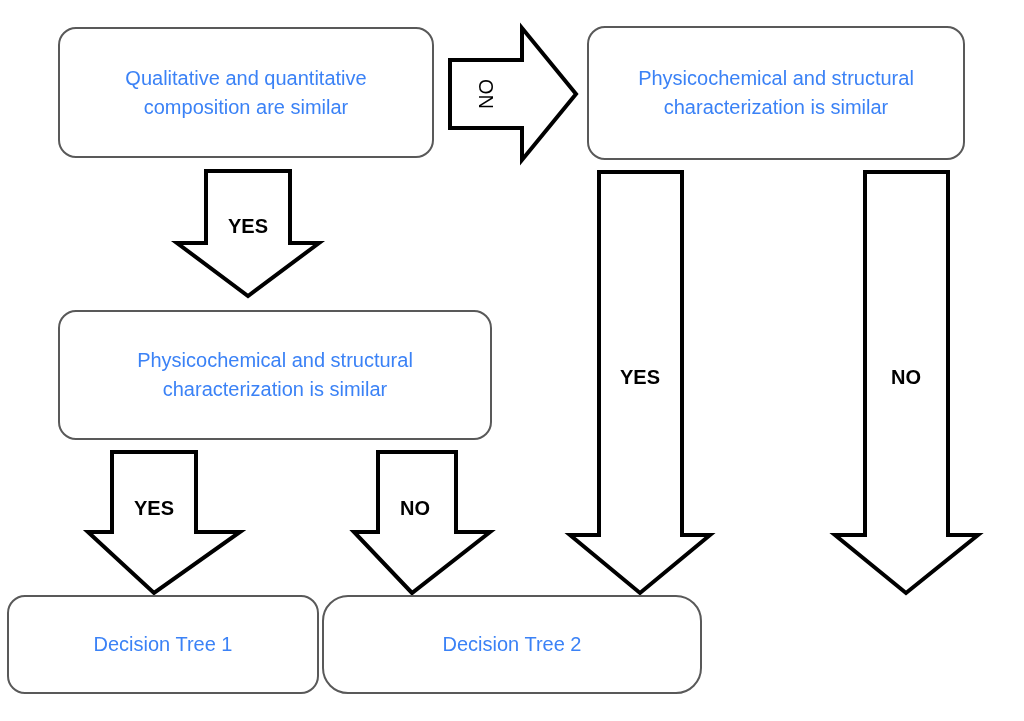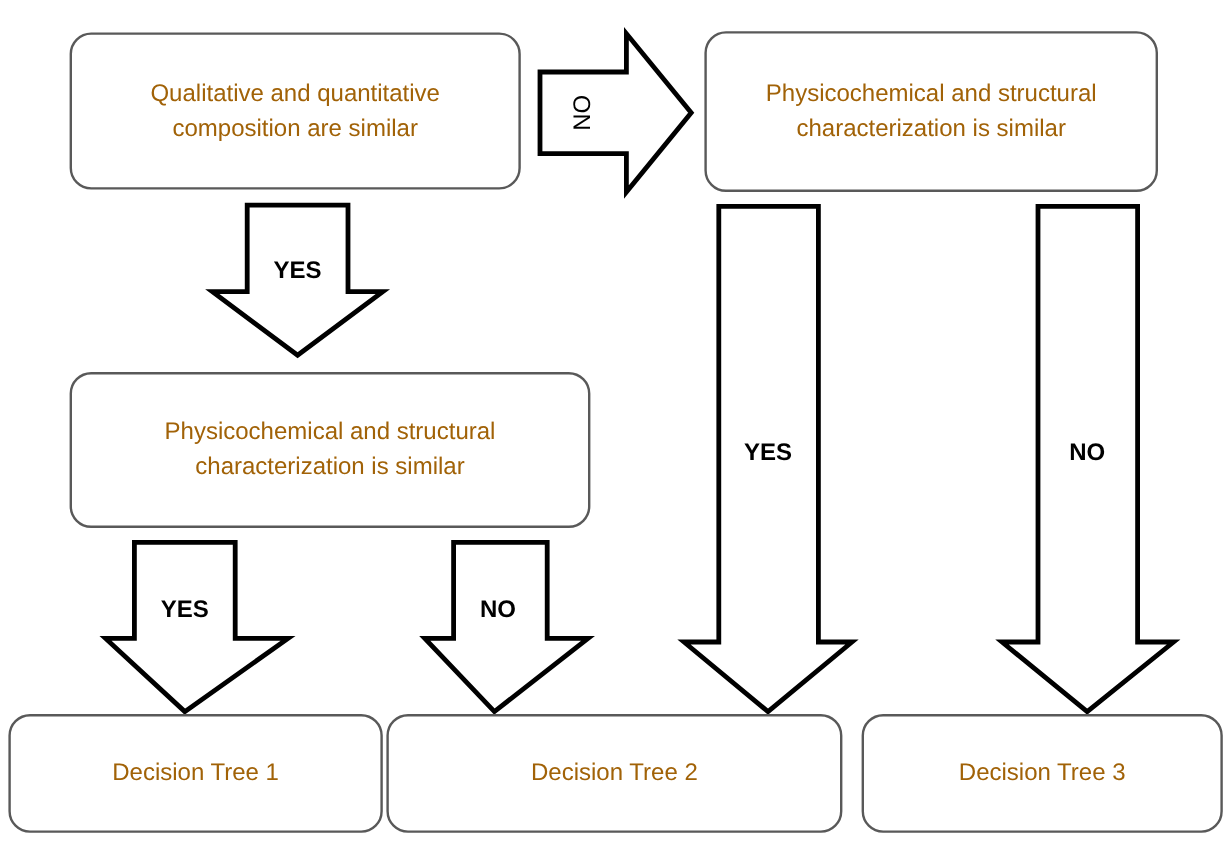--- a/index.html
+++ b/index.html
@@ -24,21 +24,21 @@
   .node {
     position: absolute;
     box-sizing: border-box;
     background: #ffffff;
     border: 2.5px solid #595959;
     border-radius: 18px;
     display: flex;
     align-items: center;
     justify-content: center;
     text-align: center;
-    color: #a16207;
+    color: #3b82f6;
     font-size: 20px;
     line-height: 1.45;
     padding: 4px 16px;
   }
   .node .node-text {
     display: block;
     white-space: pre-line;
   }
 
   
@@ -133,21 +133,18 @@
     <svg viewBox="0 0 140 145" preserveAspectRatio="none">
       <polygon class="arrow-shape" points="26,2 104,2 104,82 138,82 60,143 2,82 26,82"></polygon>
     </svg>
     <span class="arrow-label flat" style="left:63px; top:58px;">NO</span>
   </div>
 
   <div class="node" style="left:7px; top:595px; width:312px; height:99px;">
     <span class="node-text">Decision Tree 1</span>
   </div>
 
-  <div class="node" style="left:322px; top:595px; width:380px; height:99px;">
+  <div class="node" style="left:322px; top:595px; width:380px; height:99px;border-radius:26px;">
     <span class="node-text">Decision Tree 2</span>
   </div>
 
-  <div class="node" style="left:718px; top:595px; width:301px; height:99px;">
-    <span class="node-text">Decision Tree 3</span>
-  </div>
 
 </div>
 
 </body></html>

